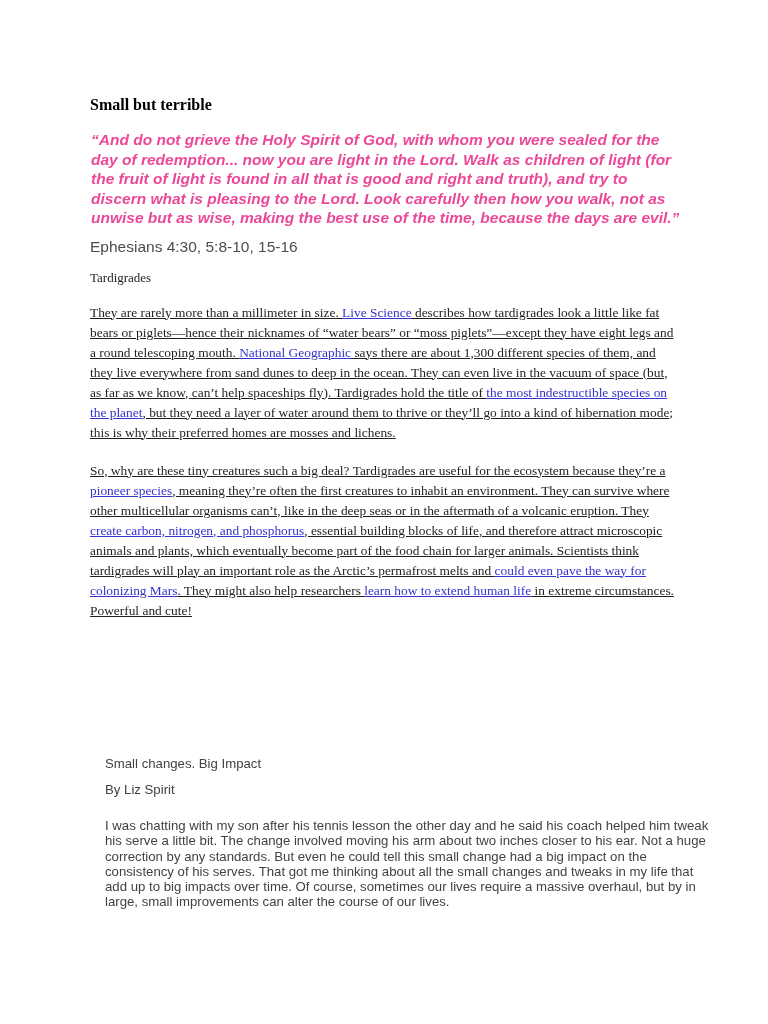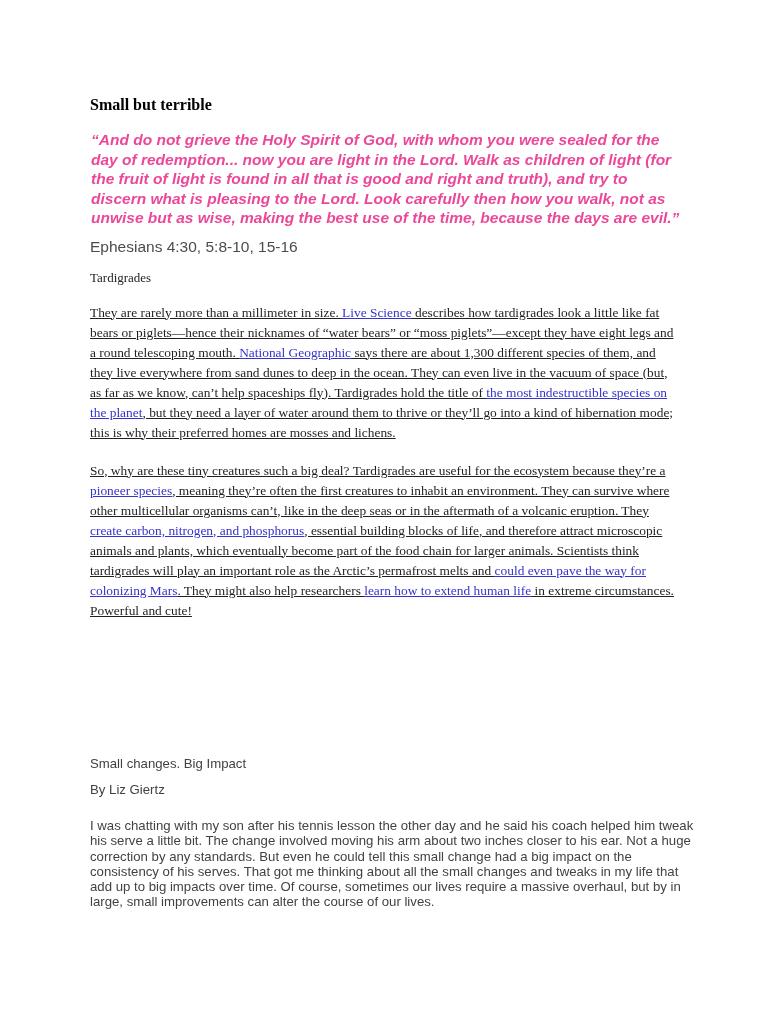--- a/index.html
+++ b/index.html
@@ -55,21 +55,21 @@
     margin: 18px 0 0 0;
     width: 588px;
     font-family: "Liberation Serif", serif;
     font-size: 13.4px;
     line-height: 20px;
     color: #1f1f1f;
     text-decoration: underline;
   }
   .article-2 {
     position: absolute;
-    left: 90px; top: 756px;
+    left: 105px; top: 756px;
     width: 614px;
   }
   .sans-line {
     margin: 0;
     font-family: "Liberation Sans", sans-serif;
     font-size: 13.2px;
     line-height: 16px;
     color: #424242;
   }
   .sans-line + .sans-line { margin-top: 10px; }
@@ -104,19 +104,19 @@
     <p class="subheading">Tardigrades</p>
 
     <p class="serif-para"><span>They are rarely more than a millimeter in size. </span><a class="link">Live Science</a><span> describes how tardigrades look a little like fat bears or piglets—hence their nicknames of “water bears” or “moss piglets”—except they have eight legs and a round telescoping mouth. </span><a class="link">National Geographic</a><span> says there are about 1,300 different species of them, and they live everywhere from sand dunes to deep in the ocean. They can even live in the vacuum of space (but, as far as we know, can’t help spaceships fly). Tardigrades hold the title of </span><a class="link">the most indestructible species on the planet</a><span>, but they need a layer of water around them to thrive or they’ll go into a kind of hibernation mode; this is why their preferred homes are mosses and lichens.</span></p>
 
     <p class="serif-para"><span>So, why are these tiny creatures such a big deal? Tardigrades are useful for the ecosystem because they’re a </span><a class="link">pioneer species</a><span>, meaning they’re often the first creatures to inhabit an environment. They can survive where other multicellular organisms can’t, like in the deep seas or in the aftermath of a volcanic eruption. They </span><a class="link">create carbon, nitrogen, and phosphorus</a><span>, essential building blocks of life, and therefore attract microscopic animals and plants, which eventually become part of the food chain for larger animals. Scientists think tardigrades will play an important role as the Arctic’s permafrost melts and </span><a class="link">could even pave the way for colonizing Mars</a><span>. They might also help researchers </span><a class="link">learn how to extend human life</a><span> in extreme circumstances. Powerful and cute!</span></p>
   </div>
 
   <div class="article-2">
     <p class="sans-line">Small changes. Big Impact</p>
 
-    <p class="sans-line">By Liz Giertz</p>
+    <p class="sans-line">By Liz Spirit</p>
 
 
     <p class="sans-para">I was chatting with my son after his tennis lesson the other day and he said his coach helped him tweak his serve a little bit. The change involved moving his arm about two inches closer to his ear. Not a huge correction by any standards. But even he could tell this small change had a big impact on the consistency of his serves. That got me thinking about all the small changes and tweaks in my life that add up to big impacts over time. Of course, sometimes our lives require a massive overhaul, but by in large, small improvements can alter the course of our lives.</p>
   </div>
 
 </div>
 
 </body></html>

